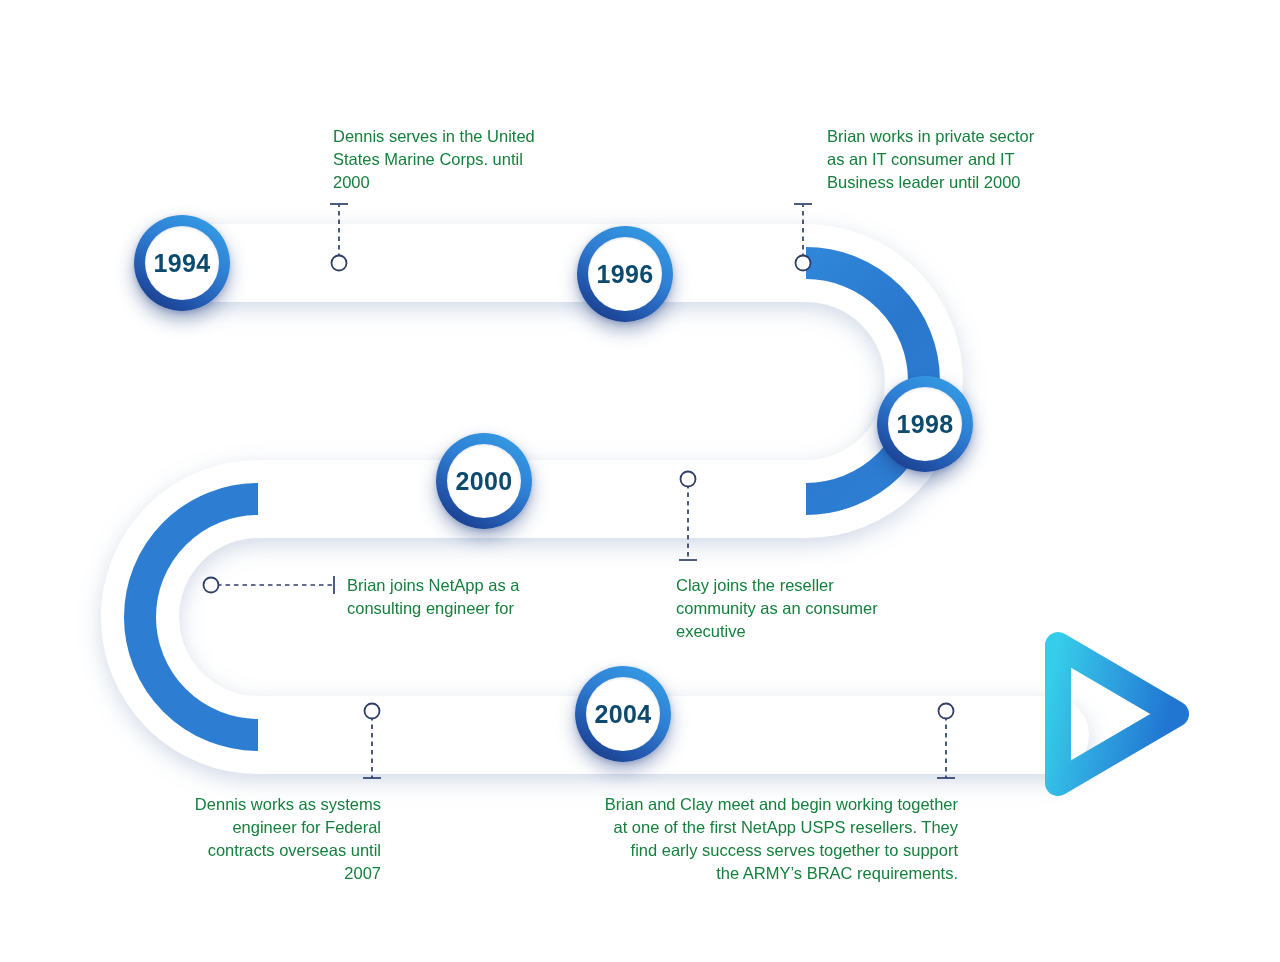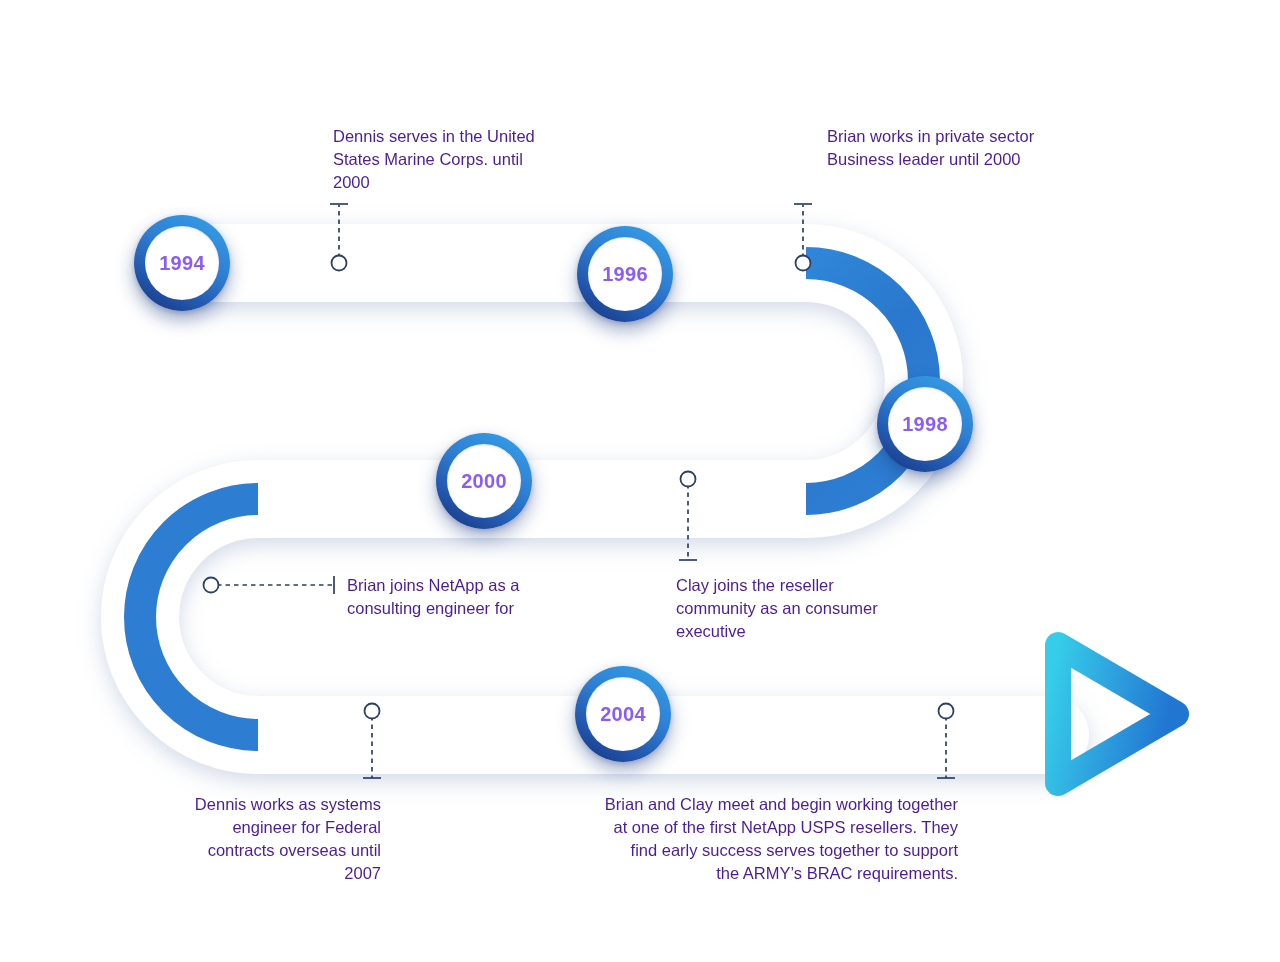--- a/index.html
+++ b/index.html
@@ -57,31 +57,31 @@
     bottom: 11px;
     border-radius: 50%;
     background: #ffffff;
     display: flex;
     align-items: center;
     justify-content: center;
     box-shadow: inset 0 1px 3px rgba(20, 40, 90, 0.13);
   }
   .year-label {
     position: relative;
-    font-size: 20px;
+    font-size: 25px;
     font-weight: bold;
-    color: #8b5cf6;
+    color: #0c4a6e;
     letter-spacing: 0.3px;
     line-height: 1;
     user-select: none;
   }
   
   .callout {
     position: absolute;
-    color: #4c1d95;
+    color: #15803d;
     font-size: 16.5px;
     line-height: 23px;
     z-index: 25;
   }
   .callout.left  { text-align: left; }
   .callout.right { text-align: right; }
   .callout p { margin: 0; }
 </style>
 </head>
 <body>
@@ -233,20 +233,21 @@
   </div>
 
   <div class="callout left" style="left:333px; top:125px; width:250px;">
     <p>Dennis serves in the United</p>
     <p>States Marine Corps. until</p>
     <p>2000</p>
   </div>
 
   <div class="callout left" style="left:795px; top:125px; width:262px;margin-left:32px;">
     <p>Brian works in private sector</p>
+    <p>as an IT consumer and IT</p>
     <p>Business leader until 2000</p>
   </div>
 
   <div class="callout left" style="left:347px; top:574px; width:232px;">
     <p>Brian joins NetApp as a</p>
     <p>consulting engineer for</p>
   </div>
 
   <div class="callout left" style="left:676px; top:574px; width:242px;">
     <p>Clay joins the reseller</p>

